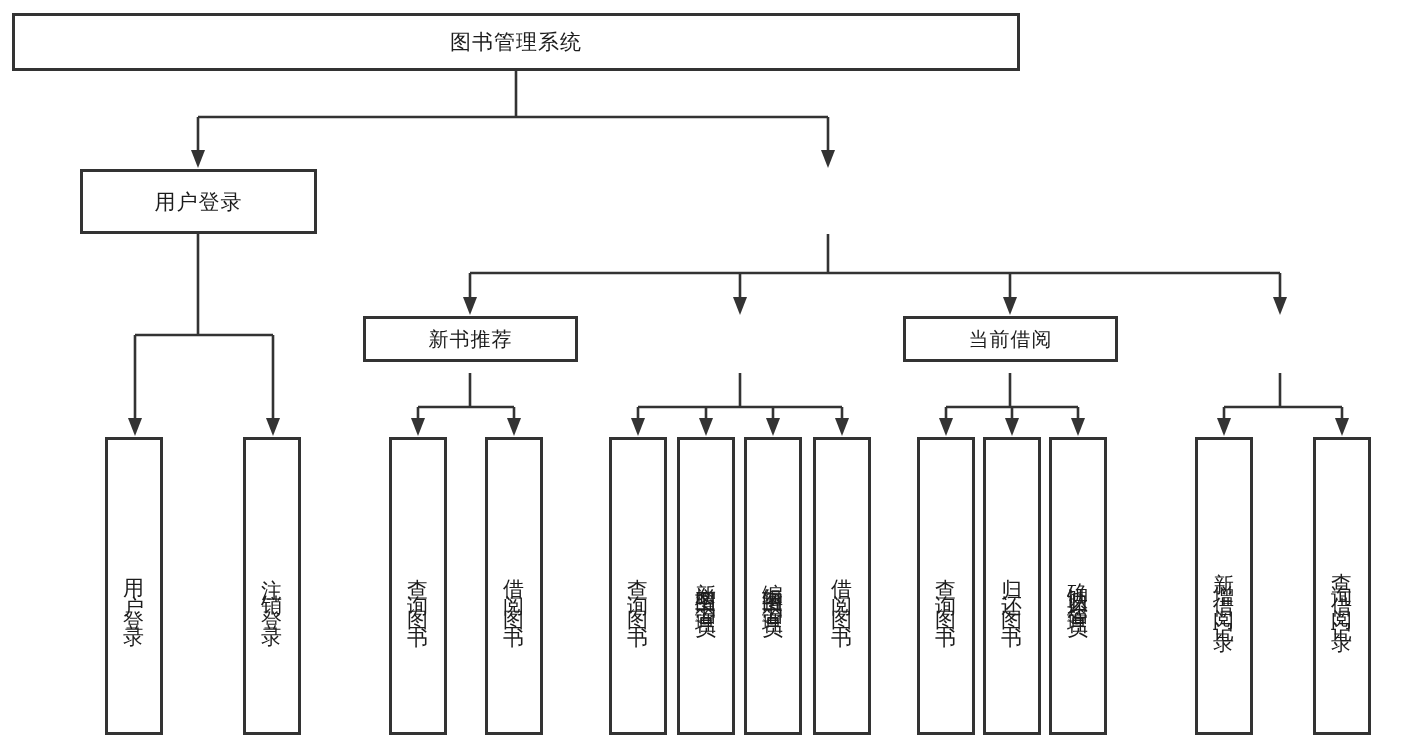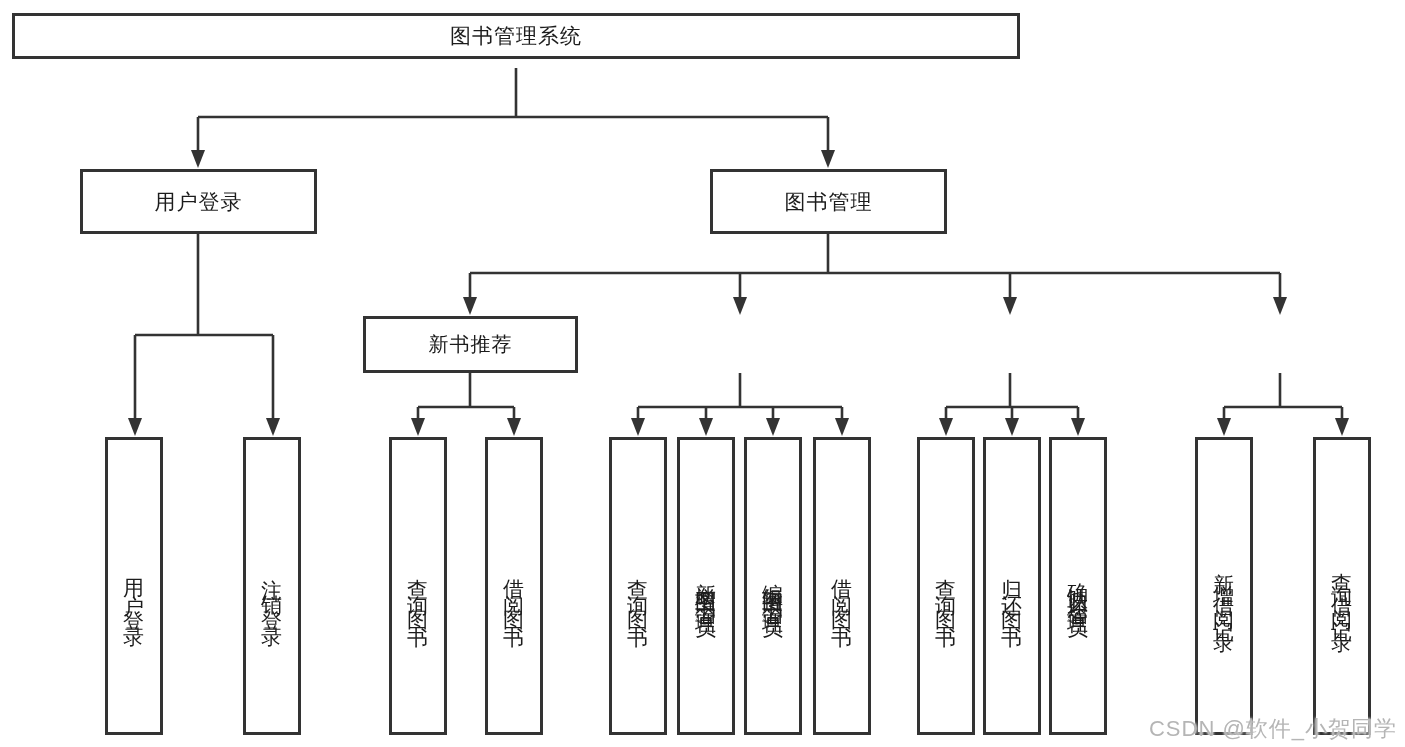--- a/index.html
+++ b/index.html
@@ -15,23 +15,23 @@
     font-family:"Liberation Sans","DejaVu Sans",sans-serif;
     color:var(--text);
   }
   .canvas{position:absolute;left:0;top:0;width:1405px;height:747px;background:var(--background);}
   svg.connectors{position:absolute;left:0;top:0;width:1405px;height:747px;color:var(--line);}
   .box{
     position:absolute;border:3px solid var(--line);background:var(--background);
     display:flex;align-items:center;justify-content:center;
     font-size:20px;color:var(--text);letter-spacing:1px;
   }
-  .root{left:12px;top:13px;width:1008px;height:46px;font-size:21px;}
+  .root{left:12px;top:13px;width:1008px;height:58px;font-size:21px;}
   .lvl2{top:169px;width:237px;height:65px;font-size:21px;}
-  .lvl3{top:316px;width:215px;height:57px;font-size:20px;}
+  .lvl3{top:316px;width:215px;height:46px;font-size:20px;}
   .leaf{top:437px;width:58px;height:298px;}
   .leaf span{
     writing-mode:vertical-rl;text-orientation:mixed;
     font-size:21px;line-height:1;white-space:nowrap;
   }
   .ls-lg span{letter-spacing:16px;margin-top:16px;}  
   .ls-md span{letter-spacing:12px;margin-top:12px;}  
   .ls-sm span{letter-spacing:5px;margin-top:5px;}    
   .watermark{
     position:absolute;top:714px;right:8px;
@@ -73,23 +73,23 @@
       <polygon points="1005,418 1019,418 1012,436"></polygon>
       <polygon points="1071,418 1085,418 1078,436"></polygon>
       <polygon points="1217,418 1231,418 1224,436"></polygon>
       <polygon points="1335,418 1349,418 1342,436"></polygon>
     </g>
   </svg>
 
   <div class="box root">图书管理系统</div>
 
   <div class="box lvl2" style="left:80px">用户登录</div>
-  <div class="box lvl2" style="left:710px">图书管理</div>
 
   <div class="box lvl3" style="left:363px">新书推荐</div>
+  <div class="box lvl3" style="left:903px">当前借阅</div>
 
   <div class="box leaf ls-lg" style="left:105px">
       <span>用户登录</span>
     </div>
   <div class="box leaf ls-lg" style="left:243px">
       <span>注销登录</span>
     </div>
 
   <div class="box leaf ls-lg" style="left:389px">
       <span>查询图书</span>
@@ -121,14 +121,13 @@
       <span>确认归还（管理员）</span>
     </div>
 
   <div class="box leaf ls-md" style="left:1195px">
       <span>新增借阅记录</span>
     </div>
   <div class="box leaf ls-md" style="left:1313px">
       <span>查询借阅记录</span>
     </div>
 
-  <div class="watermark">CSDN @软件_小贺同学</div>
 </div>
 
 </body></html>

